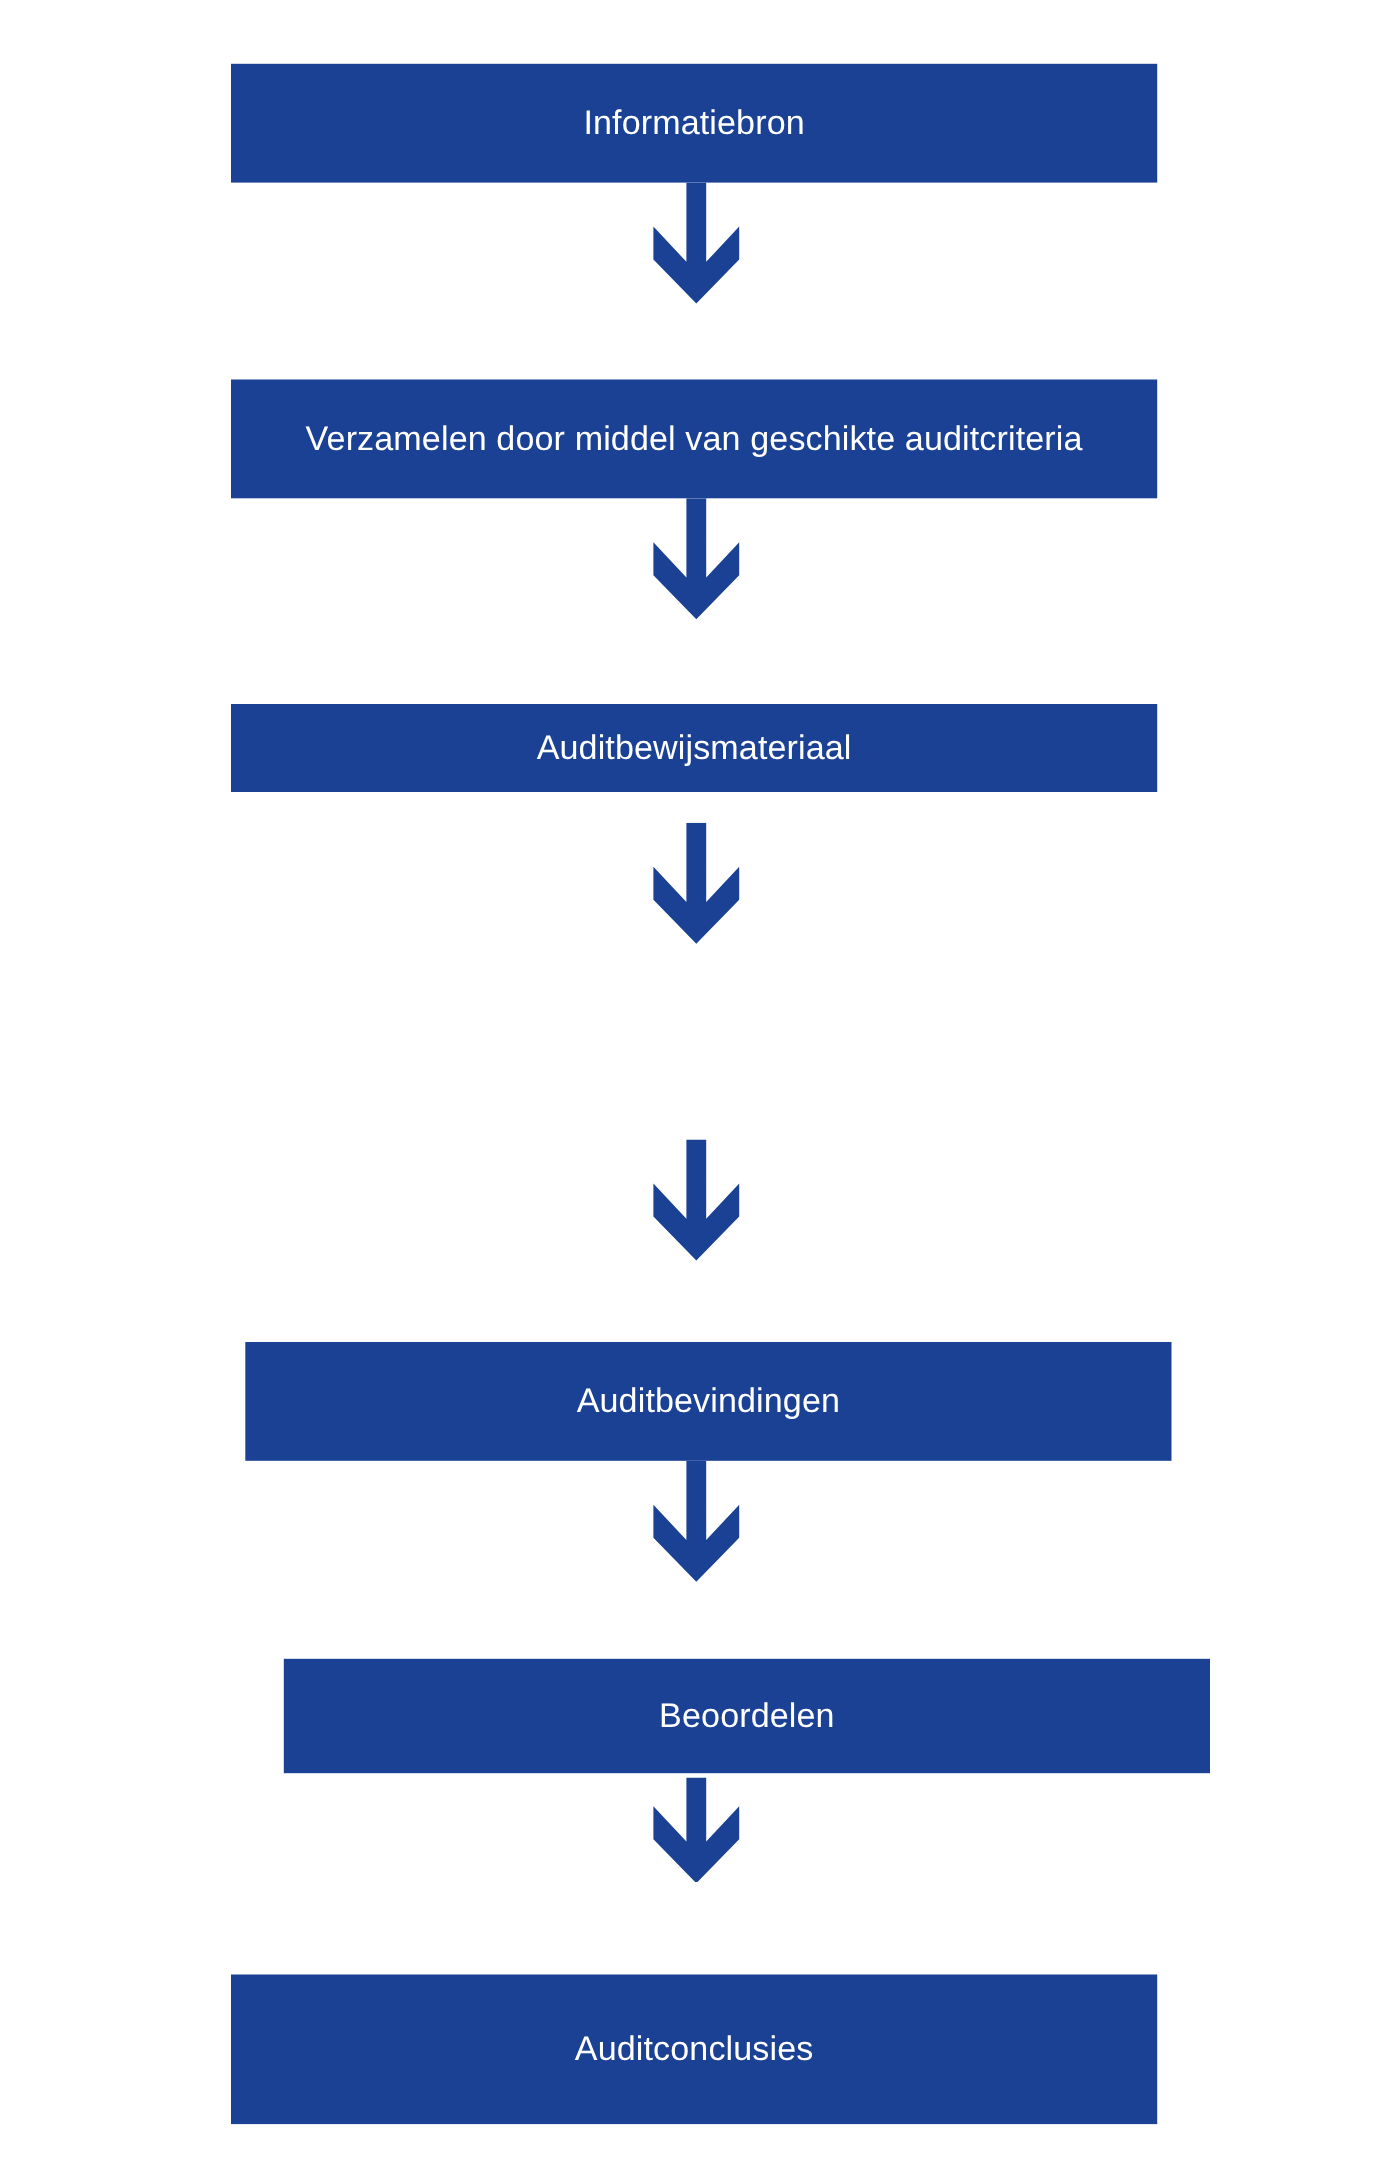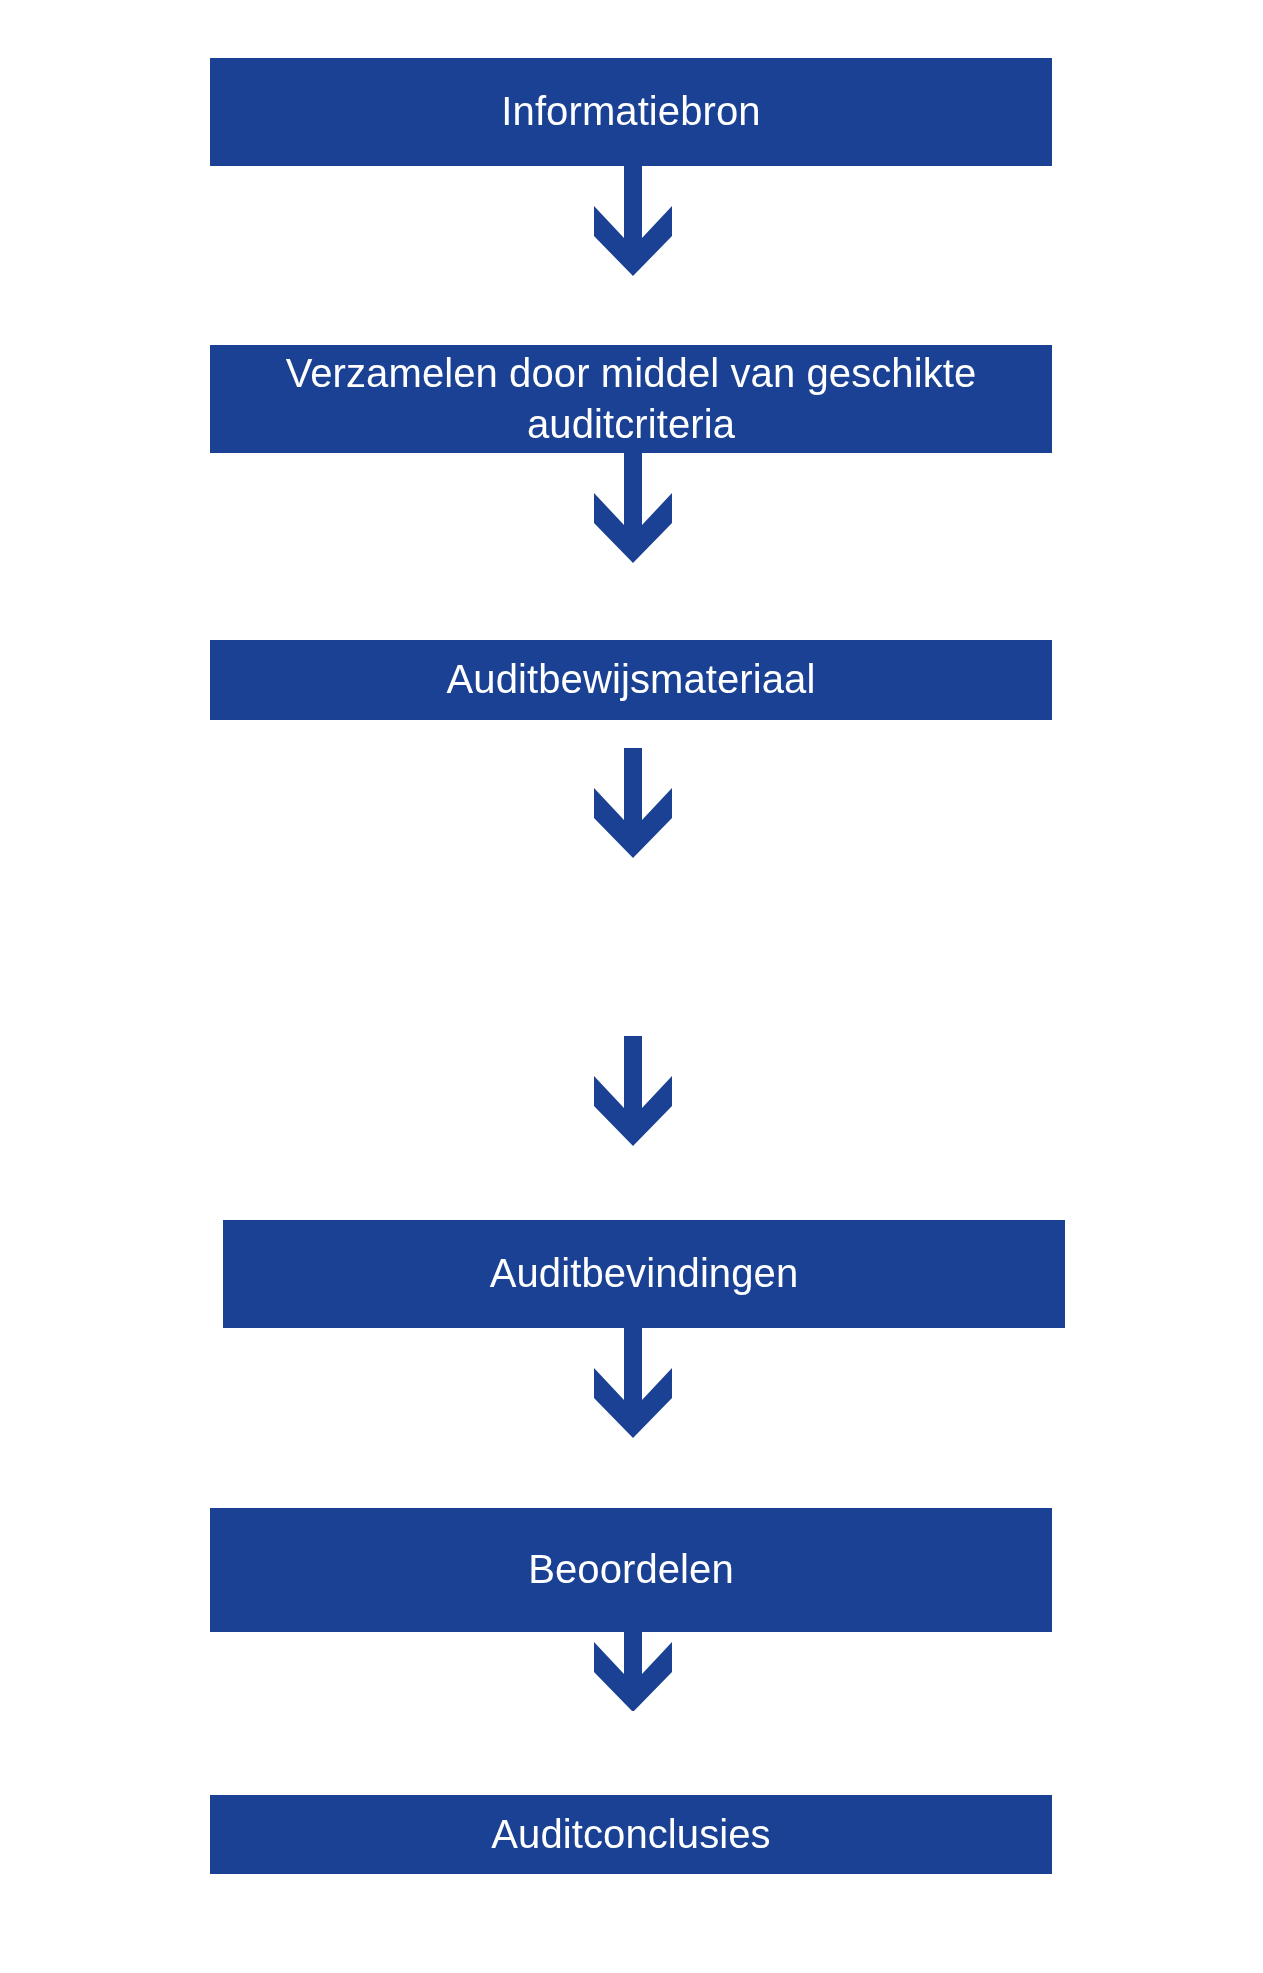--- a/index.html
+++ b/index.html
@@ -25,21 +25,21 @@
     background: #1A4193;
     display: flex;
     align-items: center;
     justify-content: center;
     box-sizing: border-box;
     padding: 4px 40px;
   }
   .step-label {
     color: #ffffff;
     font-family: "Liberation Sans", sans-serif;
-    font-size: 40px;
+    font-size: 31px;
     line-height: 1.28;
     text-align: center;
     letter-spacing: 0.1px;
     white-space: pre-line;
     font-weight: 400;
   }
   .flow-arrow {
     position: absolute;
     left: 0;
     width: 1263px;
@@ -104,29 +104,29 @@
   </div>
 
   <div class="flow-arrow" style="top:1328px; height:112px;">
     <svg width="1263" height="112" viewBox="0 0 1263 112" xmlns="http://www.w3.org/2000/svg">
       <g>
         <path fill="#1A4193" d="M624 0 H642 V72 L672 40 V70 L633 110 L594 70 V40 L624 72 Z"></path>
       </g>
     </svg>
   </div>
 
-  <div class="flow-step" style="top:1508px; height:124px;">
+  <div class="flow-step" style="top:1508px; height:104px;margin-left:48px;">
     <span class="step-label">Beoordelen</span>
   </div>
 
   <div class="flow-arrow" style="top:1616px; height:95px;">
     <svg width="1263" height="95" viewBox="0 0 1263 95" xmlns="http://www.w3.org/2000/svg">
       <g>
         <path fill="#1A4193" d="M624 0 H642 V58 L672 26 V56 L633 96 L594 56 V26 L624 58 Z"></path>
       </g>
     </svg>
   </div>
 
-  <div class="flow-step" style="top:1795px; height:79px;">
+  <div class="flow-step" style="top:1795px; height:136px;">
     <span class="step-label">Auditconclusies</span>
   </div>
 
 </div>
 
 </body></html>

